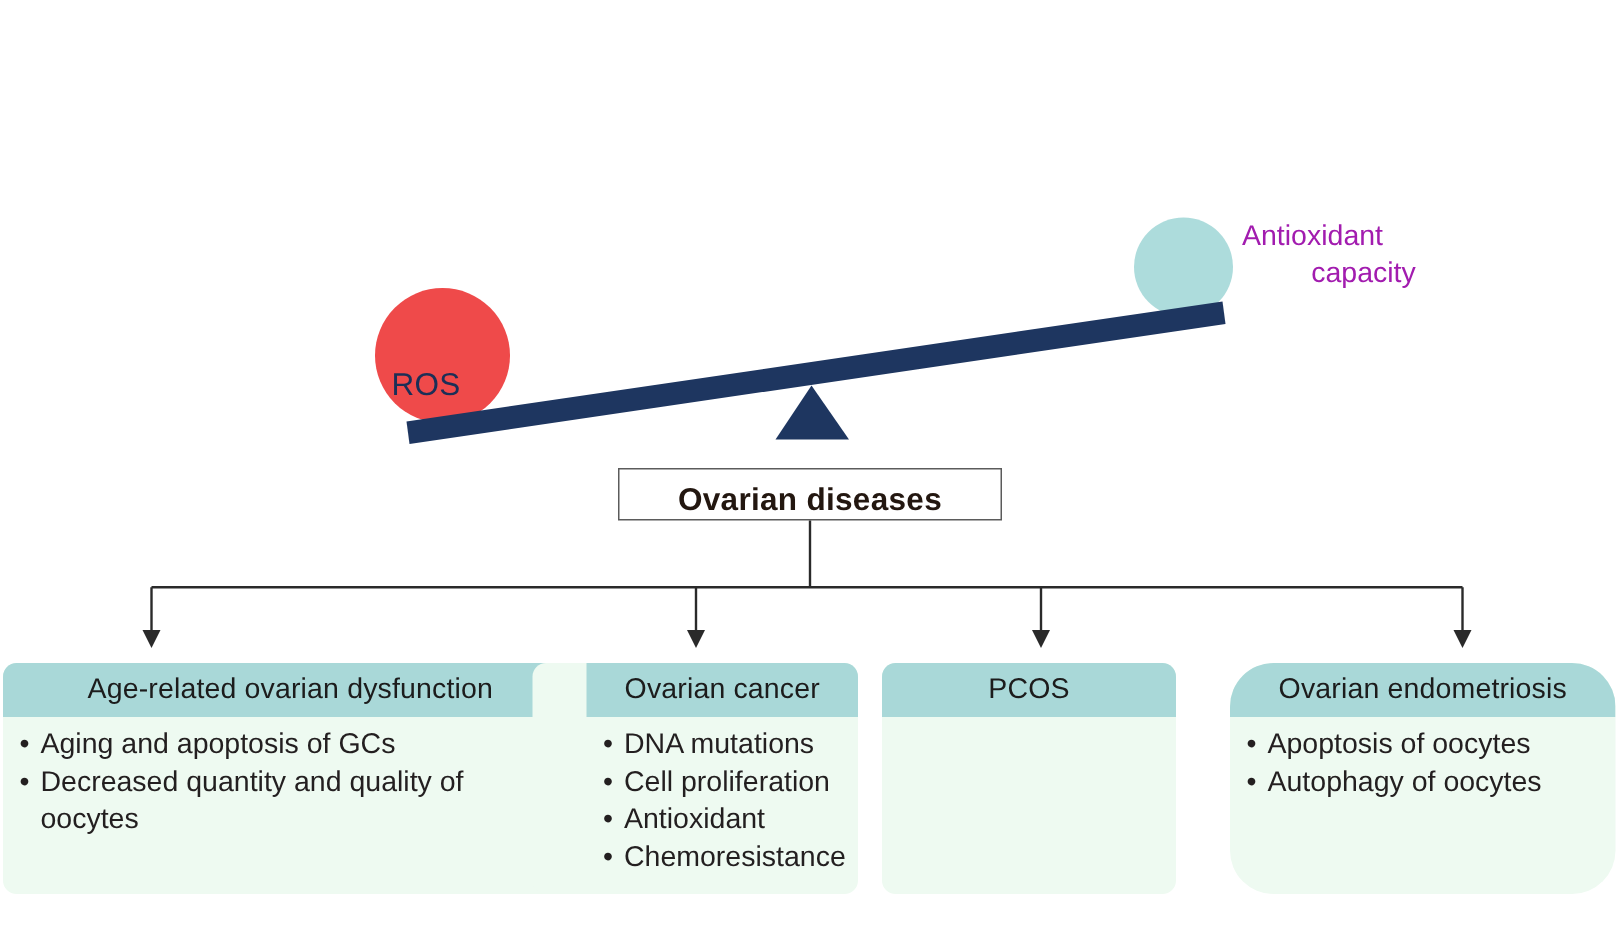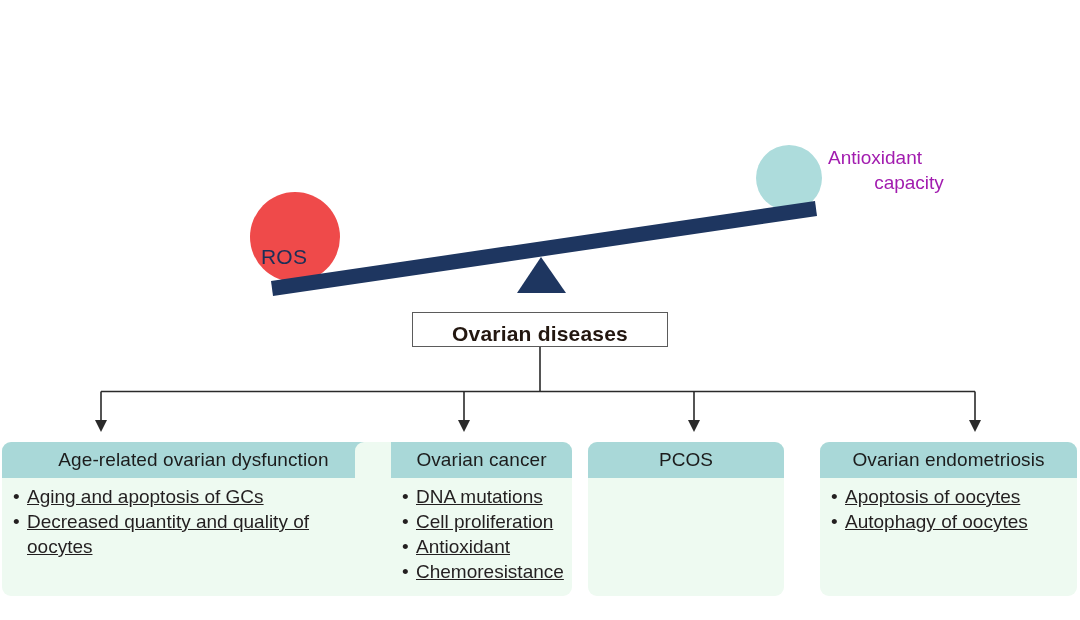--- a/index.html
+++ b/index.html
@@ -128,36 +128,35 @@
   .card-body {
     padding: 6px 8px 0 10px;
   }
   .bullet {
     position: relative;
     font-size: 19px;
     line-height: 25px;
     color: #231f20;
     padding-left: 15px;
     margin-bottom: 0;
-    text-decoration: underline;
   }
   .bullet::before {
     content: "\2022";
     position: absolute;
     left: 1px;
     top: 0;
     font-size: 19px;
     line-height: 25px;
   }
 
   
   #card-0 { left: 2px;   width: 383px; }
   #card-1 { left: 355px; width: 217px; padding-left: 36px; }
   #card-2 { left: 588px; width: 196px; }
-  #card-3 { left: 820px; width: 257px; }
+  #card-3 { left: 820px; width: 257px; border-radius: 29px; }
 </style>
 </head>
 <body>
 
 <div id="canvas">
 
   <svg id="scale-svg" viewBox="0 0 1080 330" xmlns="http://www.w3.org/2000/svg">
     <circle cx="295" cy="237" r="45" fill="#ef4a4a"></circle>
     <circle cx="789" cy="178" r="33" fill="#addcdc"></circle>
     <polygon points="271,281 815,201 817,216 273,296" fill="#1e3660"></polygon>

